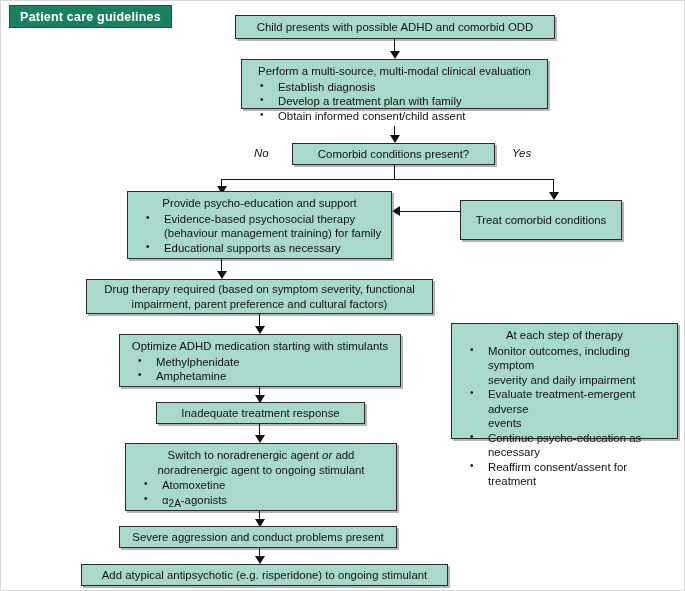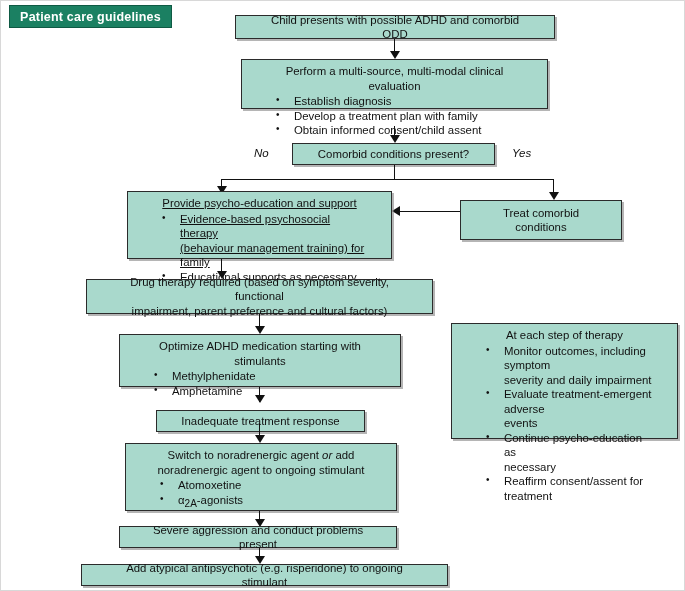--- a/index.html
+++ b/index.html
@@ -42,21 +42,21 @@
   
   .box {
     position: absolute;
     background: #a9d9cc;
     border: 1.3px solid #2b2b2b;
     box-sizing: border-box;
     box-shadow: 2px 2px 0 rgba(120,120,120,0.55);
     font-size: 11.4px;
     color: #111111;
     line-height: 14.5px;
-    padding: 4px 24px;
+    padding: 4px 8px;
   }
   .box .title {
     text-align: center;
     display: block;
   }
   .box ul {
     list-style: none;
     margin: 1px 0 0 0;
     padding: 0 0 0 6px;
   }
@@ -167,21 +167,21 @@
   <div class="vline" style="left:552px; top:178px; height:17px;"></div>
   <div class="arrow-down" style="left:548px; top:191px;"></div>
 
   <div class="box center-only" style="left:459px; top:199px; width:162px; height:40px;">
     <span class="title">Treat comorbid conditions</span>
   </div>
 
   <div class="hline" style="left:399px; top:210px; width:60px;"></div>
   <div class="arrow-left" style="left:391px; top:205px;"></div>
 
-  <div class="box" style="left:126px; top:190px; width:265px; height:68px;text-decoration:underline;">
+  <div class="box" style="left:126px; top:190px; width:265px; height:68px;">
     <span class="title">Provide psycho-education and support</span>
     <ul>
       <li>
         <span>Evidence-based psychosocial therapy</span><br>
         <span>(behaviour management training) for family</span>
       </li>
       <li>Educational supports as necessary</li>
     </ul>
   </div>
 
@@ -202,21 +202,21 @@
     <span class="title">Optimize ADHD medication starting with stimulants</span>
     <ul>
       <li>Methylphenidate</li>
       <li>Amphetamine</li>
     </ul>
   </div>
 
   <div class="vline" style="left:258px; top:386px; height:15px;"></div>
   <div class="arrow-down" style="left:254px; top:394px;"></div>
 
-  <div class="box center-only" style="left:155px; top:401px; width:209px; height:22px;margin-top:8px;">
+  <div class="box center-only" style="left:155px; top:401px; width:209px; height:22px;">
     <span class="title">Inadequate  treatment response</span>
   </div>
 
   <div class="vline" style="left:258px; top:423px; height:17px;"></div>
   <div class="arrow-down" style="left:254px; top:434px;"></div>
 
   <div class="box" style="left:124px; top:442px; width:272px; height:68px;">
     <span class="title">
       <span>Switch to noradrenergic agent </span><span class="ital">or</span><span> add</span><br>
       <span>noradrenergic agent to ongoing stimulant</span>

